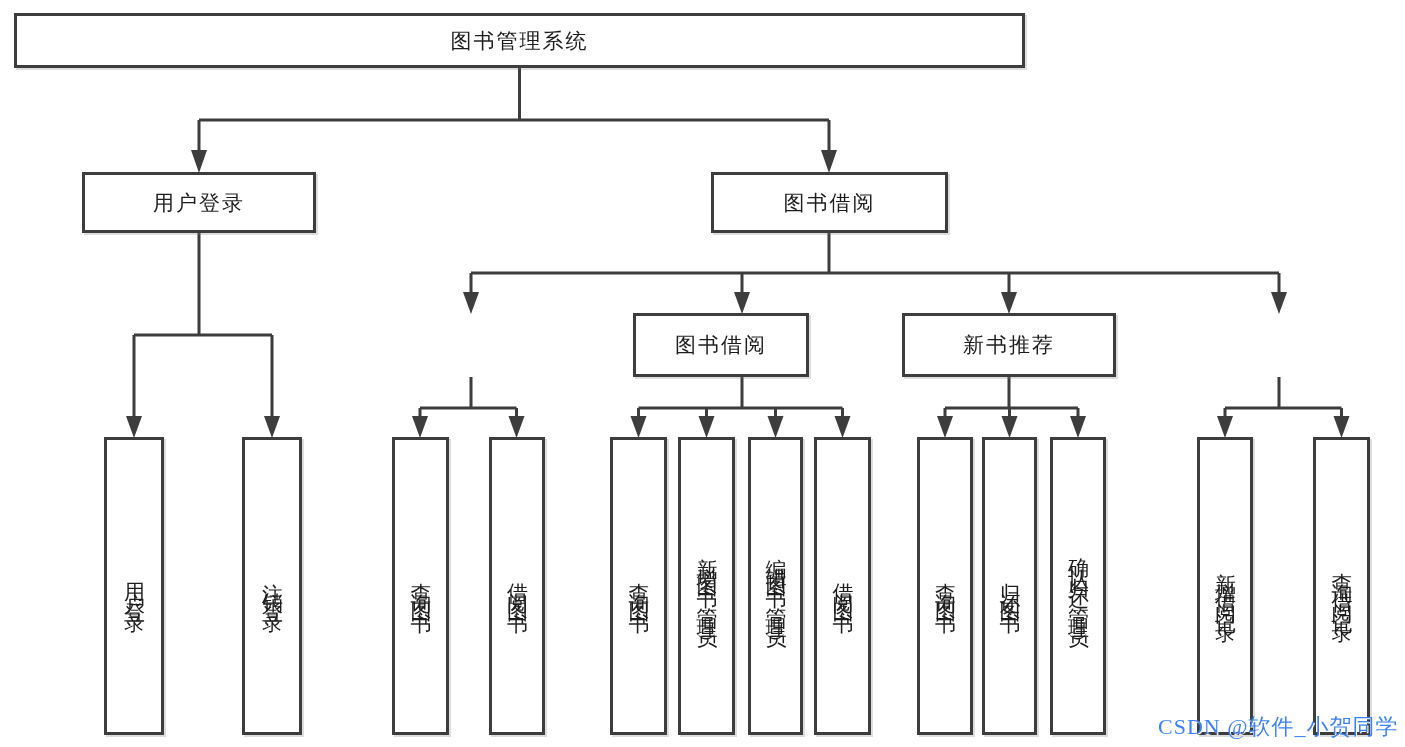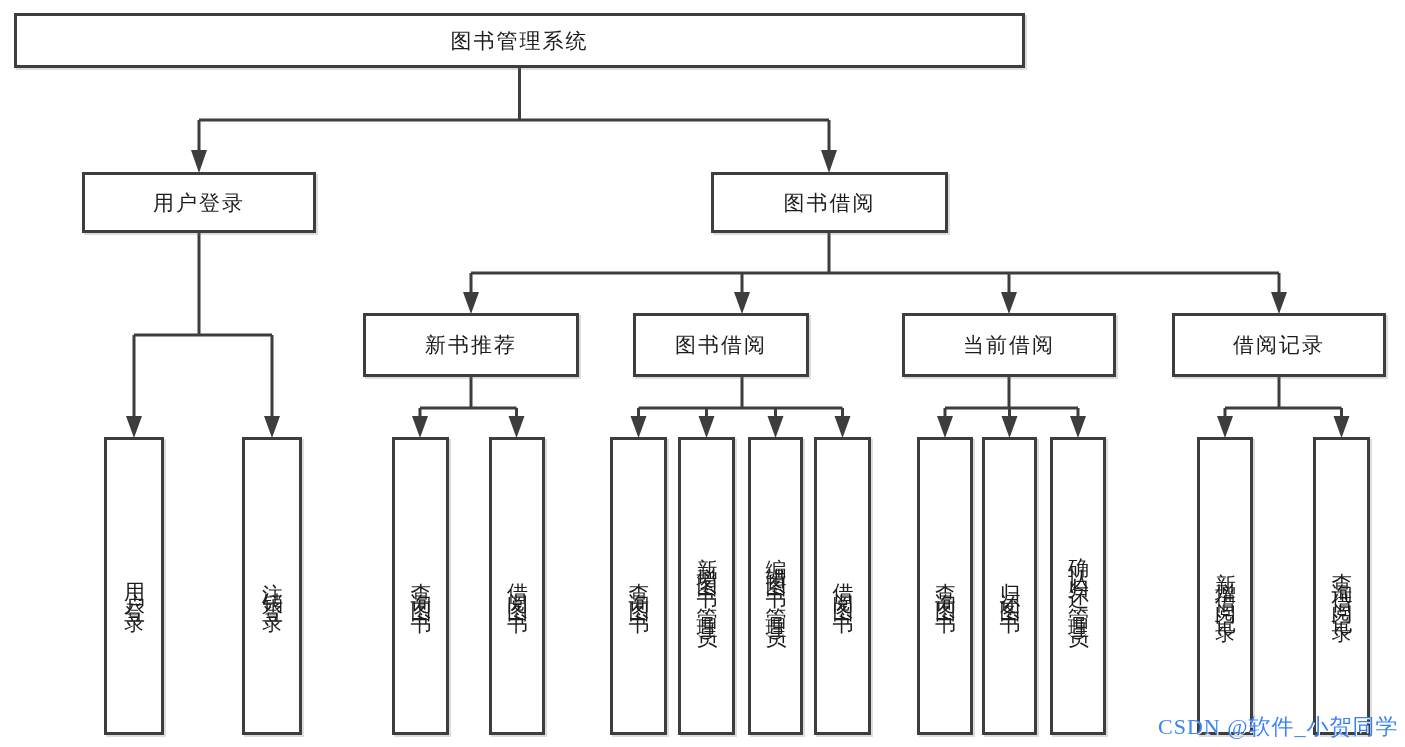--- a/index.html
+++ b/index.html
@@ -93,24 +93,22 @@
       <polygon points="1217,416 1233,416 1225,438"></polygon>
       <polygon points="1333.5,416 1349.5,416 1341.5,438"></polygon>
     </g>
   </svg>
 
   <div class="box hbox" style="left:14px; top:13px; width:1011px; height:55px;">图书管理系统</div>
 
   <div class="box hbox" style="left:82px; top:172px; width:234px; height:61px;">用户登录</div>
   <div class="box hbox" style="left:711px; top:172px; width:237px; height:61px;">图书借阅</div>
 
-  <div class="box hbox" style="left:363px; top:313px; width:216px; height:64px;">新书推荐</div>
   <div class="box hbox" style="left:633px; top:313px; width:176px; height:64px;">图书借阅</div>
-  <div class="box hbox" style="left:902px; top:313px; width:214px; height:64px;">当前借阅</div>
-  <div class="box hbox" style="left:1172px; top:313px; width:214px; height:64px;">借阅记录</div>
+  <div class="box hbox" style="left:902px; top:313px; width:214px; height:64px;">新书推荐</div>
 
   <div class="box vbox" style="left:104px; top:437px; width:60px; height:298px;">用户登录</div>
   <div class="box vbox" style="left:242px; top:437px; width:60px; height:298px;">注销登录</div>
 
   <div class="box vbox" style="left:392px; top:437px; width:57px; height:298px;">查询图书</div>
   <div class="box vbox" style="left:489px; top:437px; width:56px; height:298px;">借阅图书</div>
 
   <div class="box vbox" style="left:610px; top:437px; width:57px; height:298px;">查询图书</div>
   <div class="box vbox" style="left:678px; top:437px; width:57px; height:298px;">新增图书（管理员）</div>
   <div class="box vbox" style="left:748px; top:437px; width:55px; height:298px;">编辑图书（管理员）</div>

